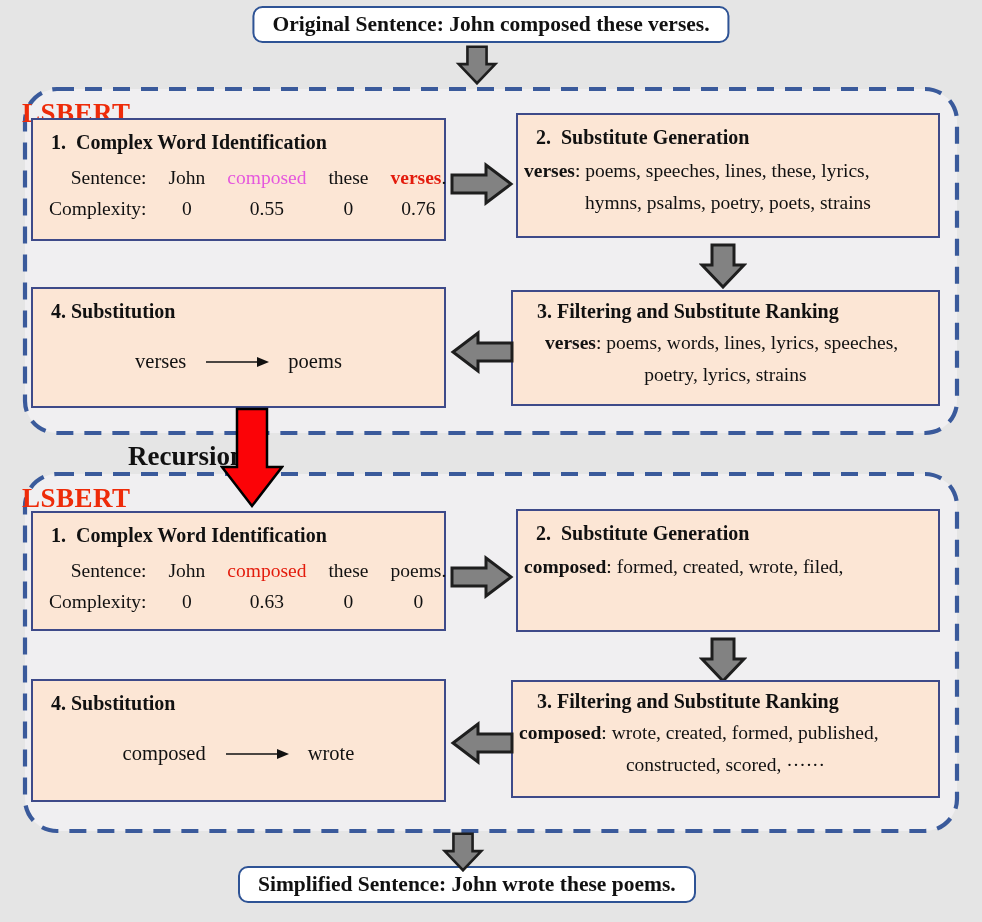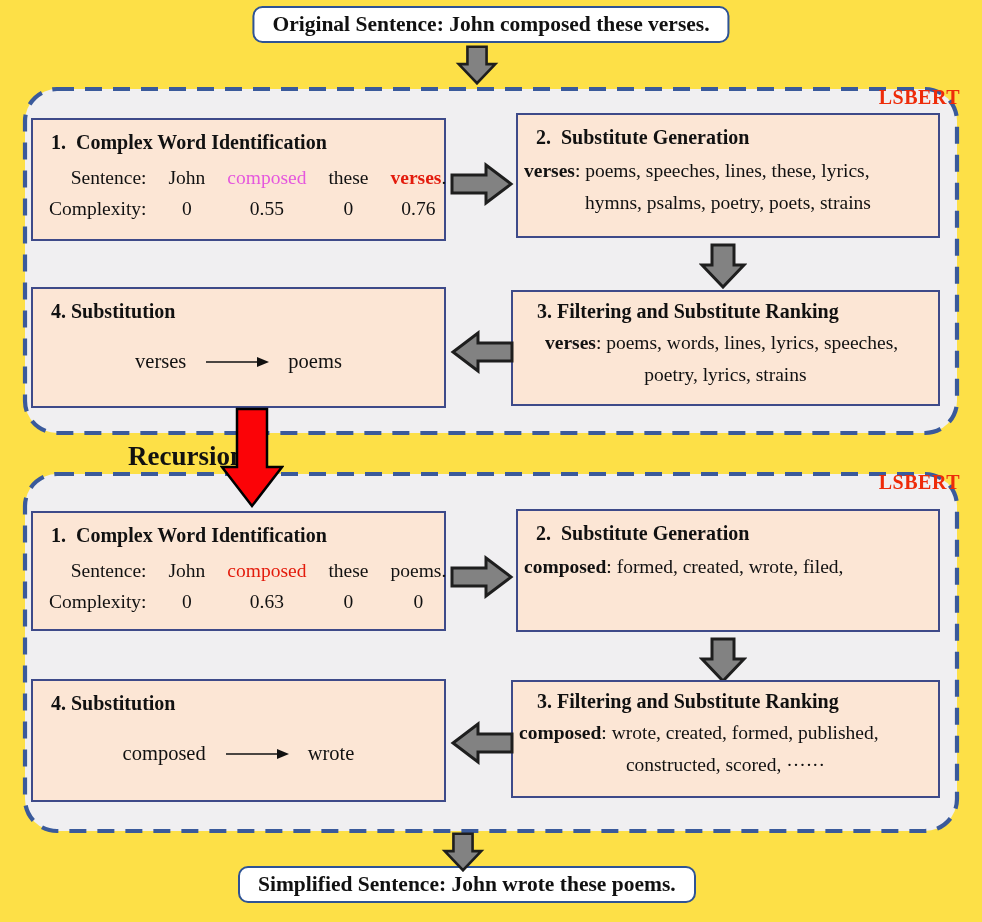--- a/index.html
+++ b/index.html
@@ -1,33 +1,33 @@
 <!DOCTYPE html>
 <html style="--frame-blue: #2e5395; --dash-blue: #3a5a9b; --box-border: #3e4a89; --box-fill: #fce6d5; --stage-fill: #f0eff1; --lsbert-red: #ee2b09; --word-red: #e31b0c; --word-magenta: #e558dd; --arrow-gray: #828282; --arrow-stroke: #1e1e1e; --red-arrow: #fb0307;"><head>
 <meta charset="utf-8">
 <style>
   html,body{margin:0;padding:0;background:#fff;}
   #canvas{
-    position:relative;width:982px;height:922px;background:#fde047;
+    position:relative;width:982px;height:922px;background:#e5e5e5;
     font-family:"Liberation Serif","DejaVu Serif",serif;color:#111;
     overflow:hidden;
   }
   
   .sentence-pill{
     position:absolute;background:#fff;
     border:2.5px solid var(--frame-blue,#2e5395);
     border-radius:10px;padding:4px 18px;
     font-weight:bold;font-size:21.5px;white-space:nowrap;
   }
   
   .stage{position:absolute;left:22px;width:938px;}
   .stage-border{position:absolute;left:0;top:0;}
   .lsbert-label{
-    position:absolute;top:0;left:0;width:100%;text-align:right;
-    color:var(--lsbert-red,#ee2b09);font-weight:bold;font-size:20px;
+    position:absolute;top:12px;left:0;width:100%;text-align:left;
+    color:var(--lsbert-red,#ee2b09);font-weight:bold;font-size:27px;
     letter-spacing:.5px;
   }
   
   .pbox{
     position:absolute;background:var(--box-fill,#fce6d5);
     border:2.5px solid var(--box-border,#3e4a89);
     box-sizing:border-box;font-size:19.5px;font-family:Liberation Serif, serif;
   }
   .box-heading{
     font-weight:bold;font-size:20px;margin:11px 0 4px 18px;

